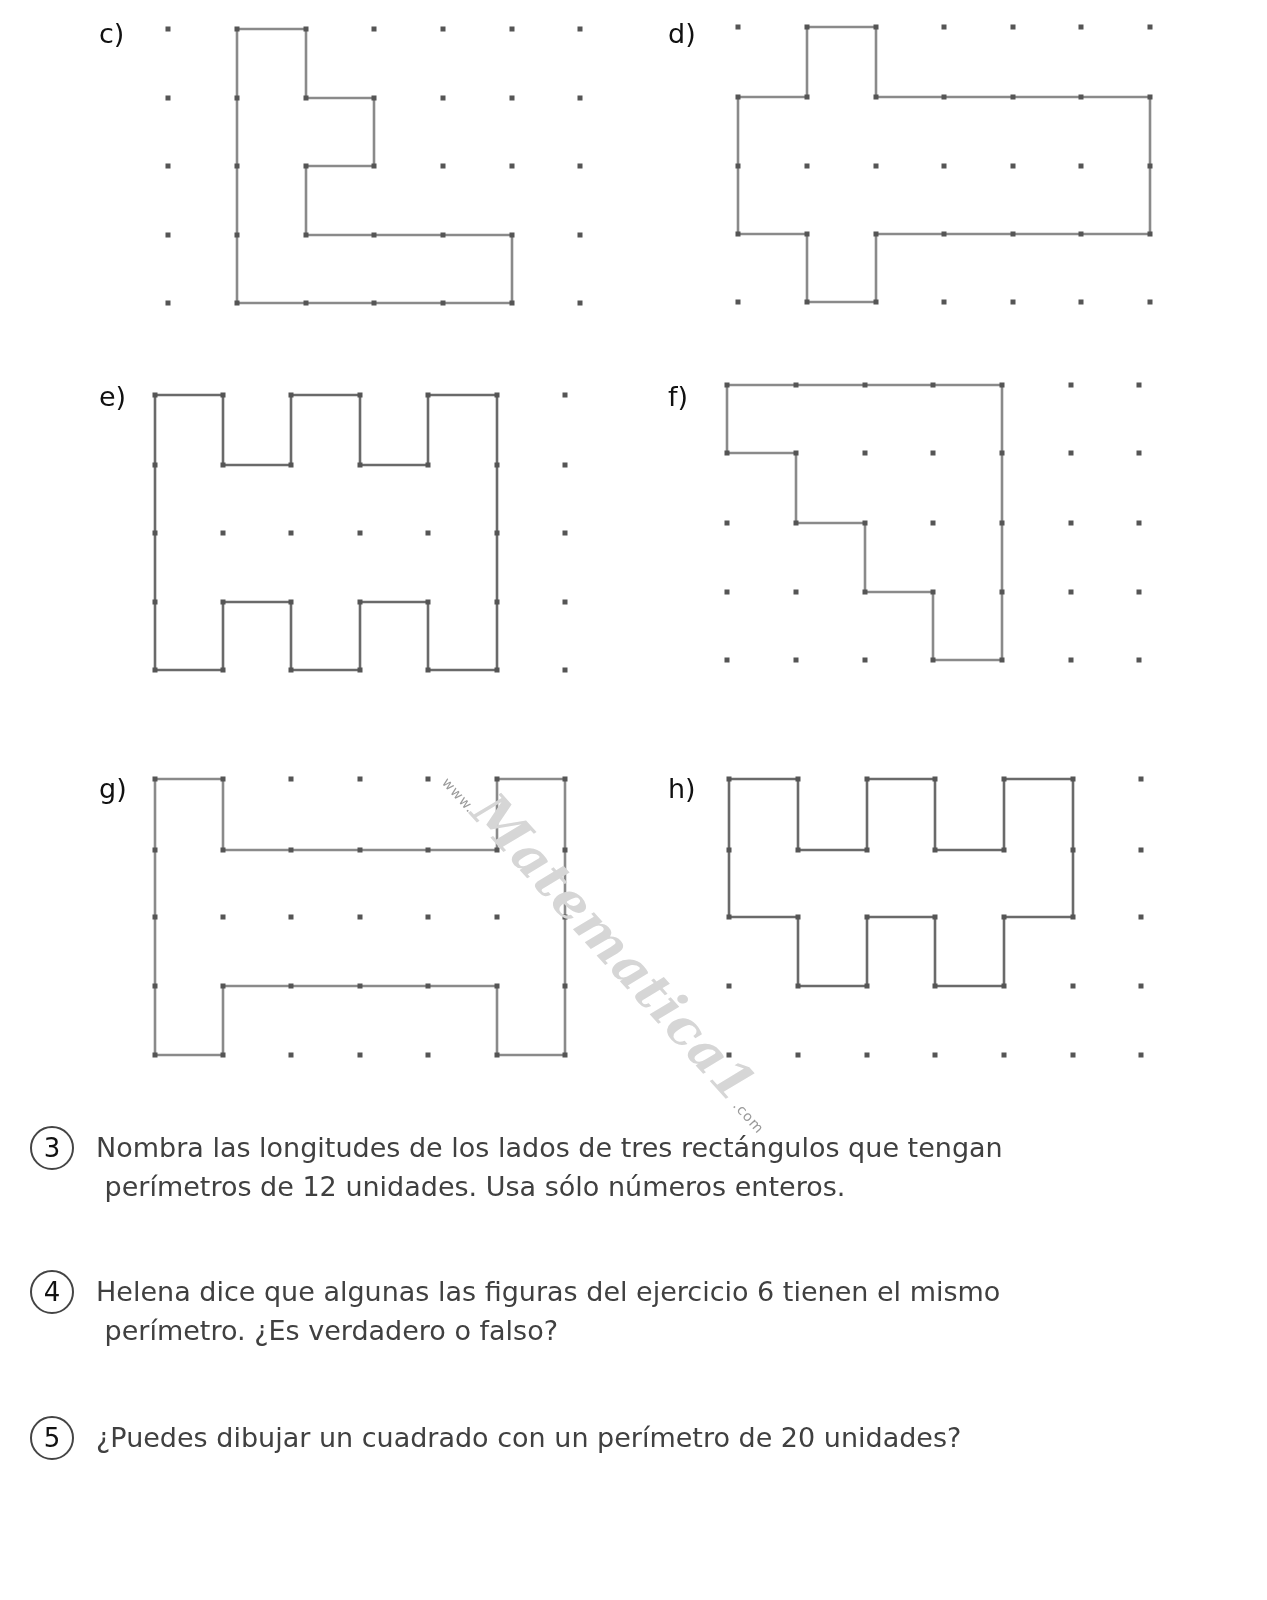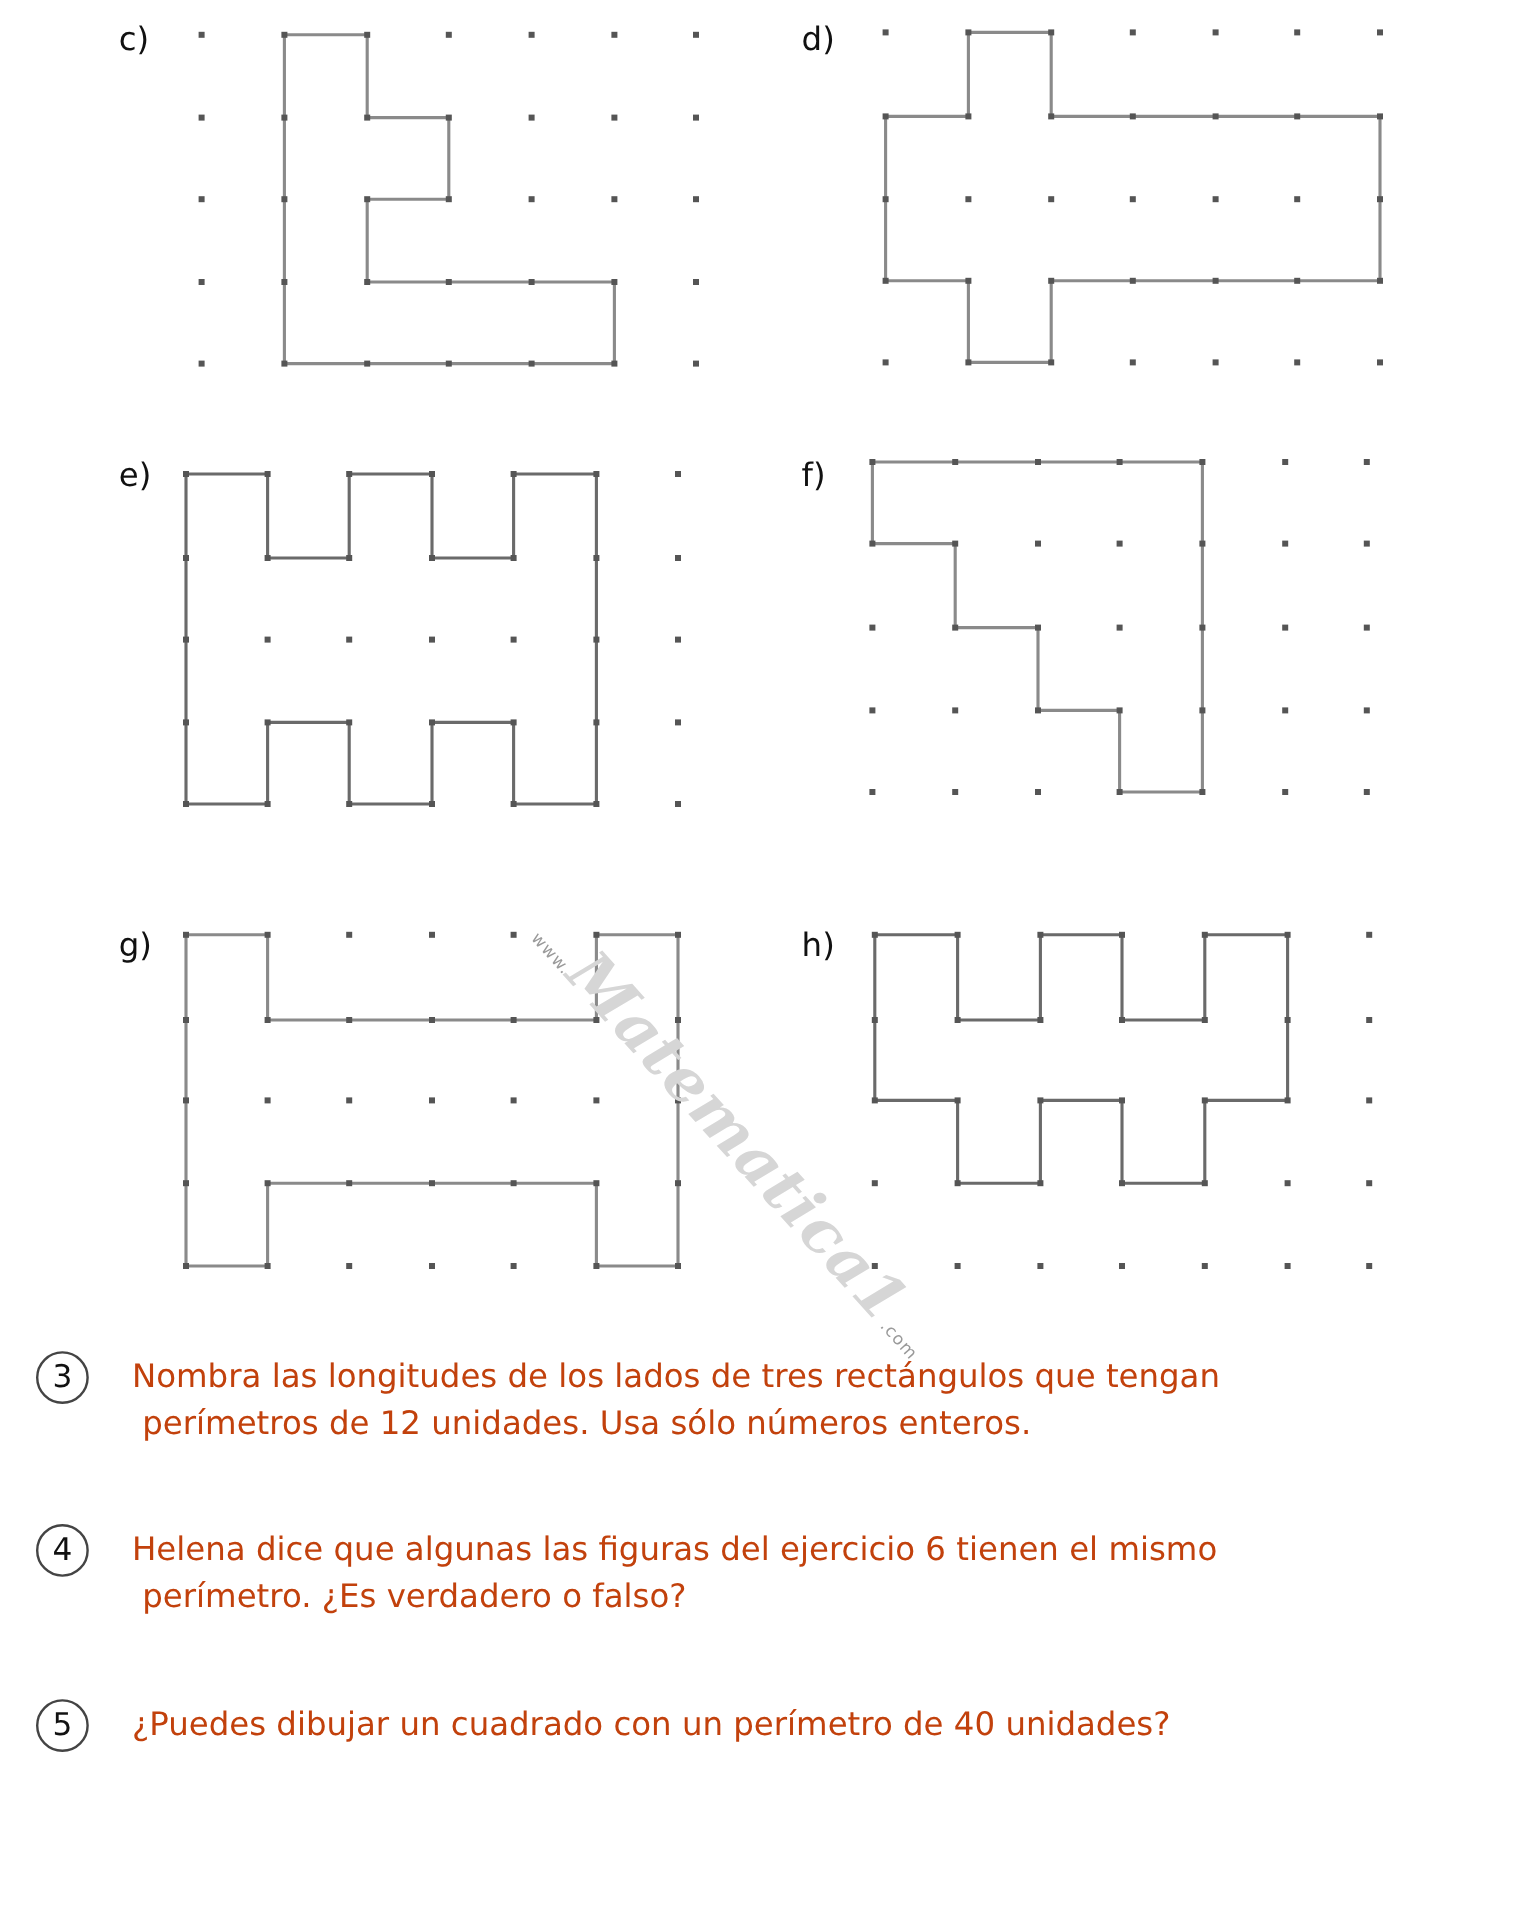--- a/index.html
+++ b/index.html
@@ -7,22 +7,22 @@
          font-family: "DejaVu Sans", "Liberation Sans", sans-serif; color: #111; }
   .fig-label { position: absolute; font-size: 27px; line-height: 1; color: #111; }
   svg.grids { position: absolute; left: 0; top: 0; }
   .dot { fill: #555; }
   .shape { fill: none; stroke: #8a8a8a; stroke-width: 2.6; stroke-linejoin: miter; }
   .shape.dark { stroke: #6a6a6a; }
   .question { position: absolute; left: 30px; width: 1200px; }
   .q-num { position: absolute; left: 0; top: 0; width: 44px; height: 44px;
            border: 2px solid #444; border-radius: 50%; box-sizing: border-box;
            font-size: 26px; line-height: 40px; text-align: center; color: #111; }
-  .q-text { position: absolute; left: 80px; top: 2px; font-size: 27px; line-height: 39px;
-            color: #c2410c; white-space: pre; }
+  .q-text { position: absolute; left: 66px; top: 2px; font-size: 27px; line-height: 39px;
+            color: #404040; white-space: pre; }
   .watermark { position: absolute; left: 455px; top: 740px; transform: rotate(48deg);
                transform-origin: left center; font-family: "DejaVu Serif", serif;
                font-style: italic; font-weight: bold; font-size: 52px; color: #d6d6d6;
                letter-spacing: 1px; white-space: nowrap; pointer-events: none; }
   .watermark small { font-size: 14px; font-style: normal; font-weight: normal;
                      font-family: "DejaVu Sans", sans-serif; color: #9a9a9a; }
 </style>
 </head>
 <body>
 
@@ -275,14 +275,14 @@
   <div class="q-text">Nombra las longitudes de los lados de tres rectángulos que tengan
  perímetros de 12 unidades. Usa sólo números enteros.</div>
 </div>
 <div class="question" style="top:1270px;">
   <div class="q-num">4</div>
   <div class="q-text">Helena dice que algunas las figuras del ejercicio 6 tienen el mismo
  perímetro. ¿Es verdadero o falso?</div>
 </div>
 <div class="question" style="top:1416px;">
   <div class="q-num">5</div>
-  <div class="q-text">¿Puedes dibujar un cuadrado con un perímetro de 40 unidades?</div>
+  <div class="q-text">¿Puedes dibujar un cuadrado con un perímetro de 20 unidades?</div>
 </div>
 
 </body></html>

